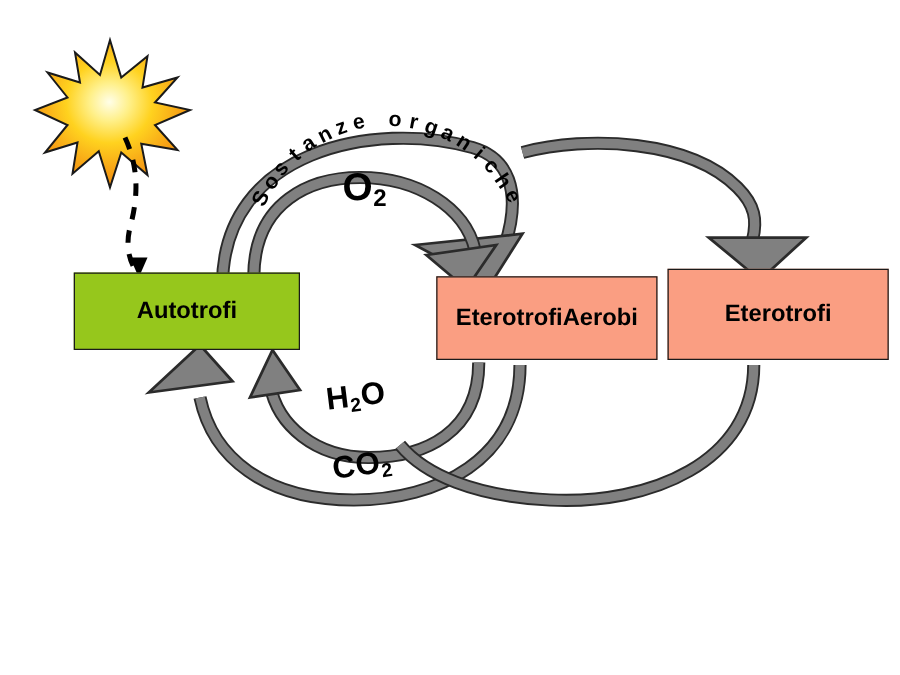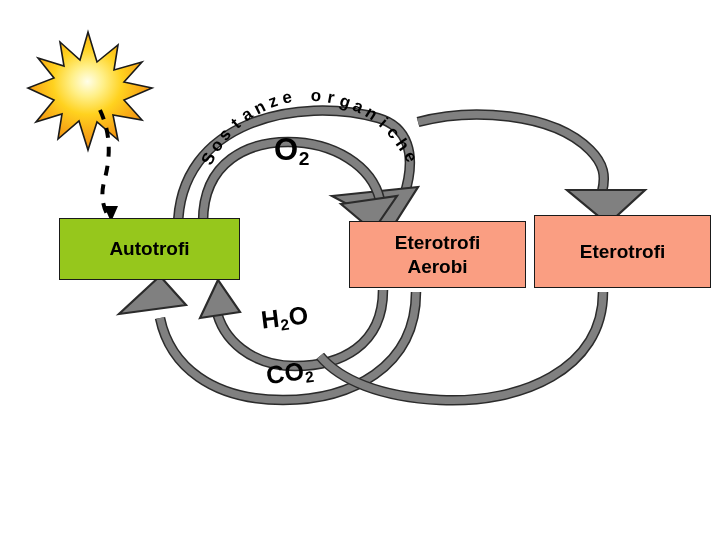--- a/index.html
+++ b/index.html
@@ -20,21 +20,21 @@
     left: 0;
     top: 0;
     width: 720px;
     height: 540px;
   }
   .node-box {
     position: absolute;
     box-sizing: border-box;
     border: 1.6px solid #1a1a1a;
     display: flex;
-    flex-direction: column;
+    flex-direction: row;
     align-items: center;
     justify-content: center;
     font-family: "Liberation Sans", sans-serif;
     font-weight: bold;
     font-size: 19px;
     line-height: 1.22;
     color: #000000;
     text-align: center;
     z-index: 6;
   }

